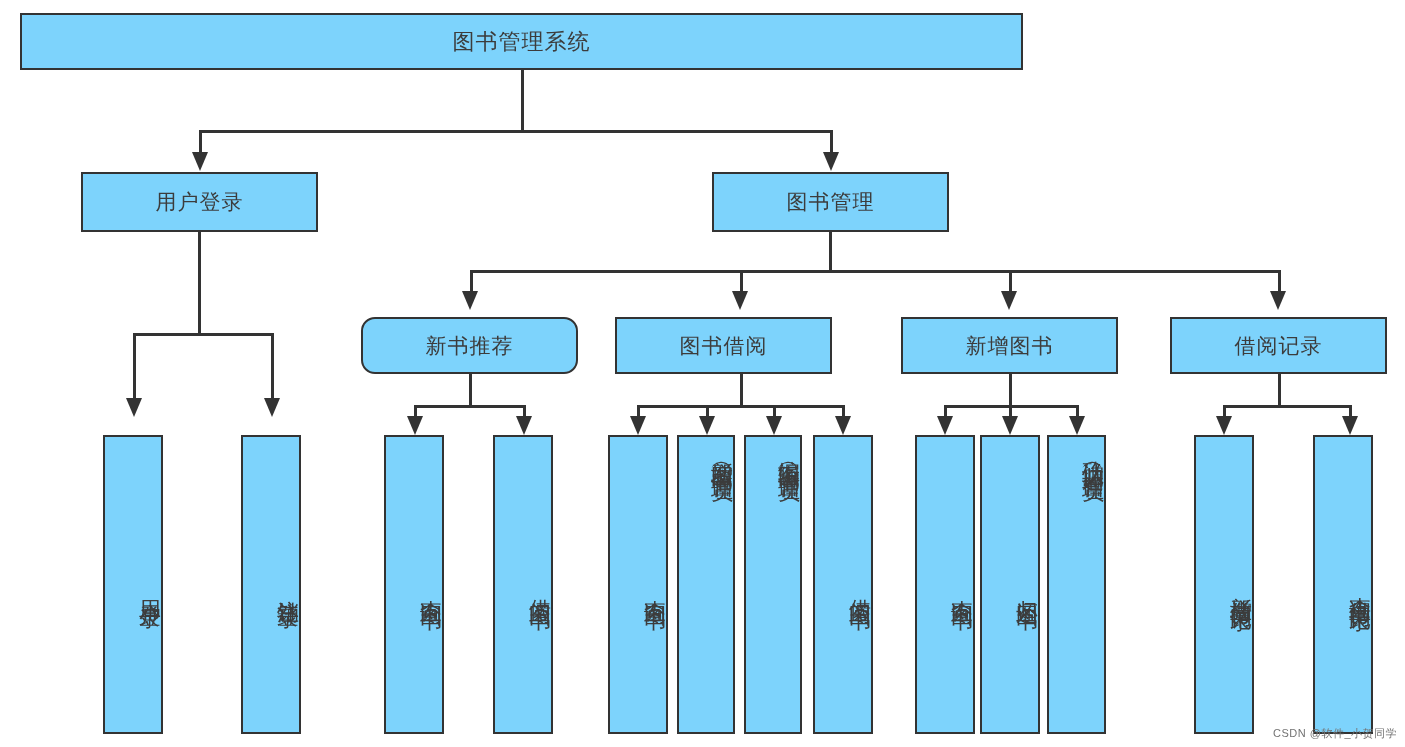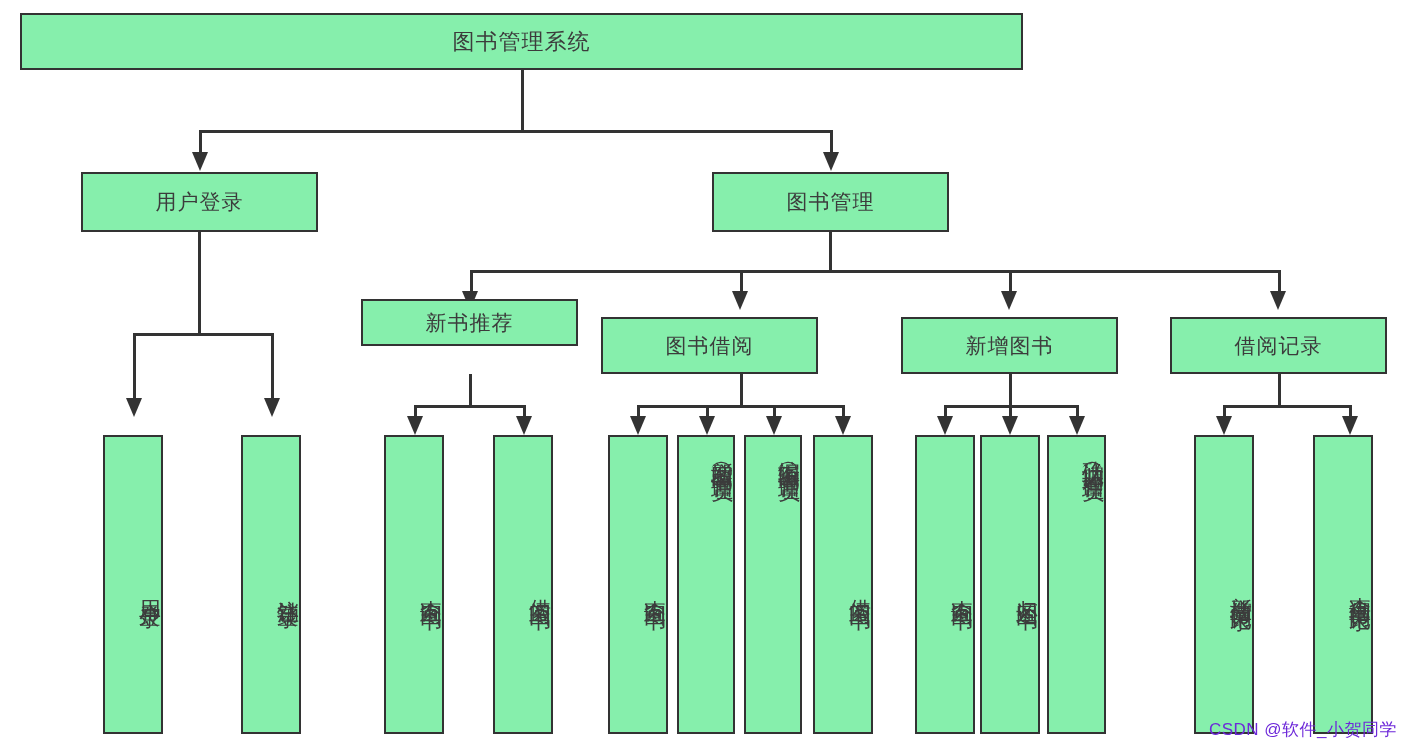--- a/index.html
+++ b/index.html
@@ -9,21 +9,21 @@
     font-family:"Liberation Sans","DejaVu Sans",sans-serif;
     overflow:hidden;
   }
   #diagram{position:relative;width:1405px;height:747px;}
 
   
   .node{
     position:absolute;
     box-sizing:border-box;
     border:2.5px solid #333333;
-    background:#86efac;
+    background:#7dd3fc;
     color:#3c3c3c;
     display:flex;
     align-items:center;
     justify-content:center;
     text-align:center;
     z-index:3;
   }
   .node.h{ font-size:21px; letter-spacing:1px; }
   .node.title{ font-size:22px; letter-spacing:1px; }
 
@@ -51,22 +51,22 @@
     border-left:8px solid transparent;
     border-right:8px solid transparent;
     border-top:19px solid #333333;
     z-index:2;
   }
 
   
   #watermark{
     position:absolute;
     right:8px;bottom:6px;
-    font-size:17px;
-    color:#6d28d9;
+    font-size:11px;
+    color:#737373;
     letter-spacing:0.5px;
     z-index:5;
     white-space:nowrap;
     text-align:center;
   }
 </style>
 </head>
 <body>
 
 <div id="diagram">
@@ -97,22 +97,22 @@
   <div class="ln hln" style="left:470px;top:270px;width:810px;"></div>
   <div class="ln vln" style="left:470px;top:270px;height:24px;"></div>
   <div class="arrow" style="left:462px;top:291px;"></div>
   <div class="ln vln" style="left:740px;top:270px;height:24px;"></div>
   <div class="arrow" style="left:732px;top:291px;"></div>
   <div class="ln vln" style="left:1009px;top:270px;height:24px;"></div>
   <div class="arrow" style="left:1001px;top:291px;"></div>
   <div class="ln vln" style="left:1278px;top:270px;height:24px;"></div>
   <div class="arrow" style="left:1270px;top:291px;"></div>
 
-  <div class="node h" style="left:361px;top:299px;width:217px;height:47px;">新书推荐</div>
-  <div class="node h" style="left:601px;top:317px;width:217px;height:57px;">图书借阅</div>
+  <div class="node h" style="left:361px;top:317px;width:217px;height:57px;border-radius:14px;">新书推荐</div>
+  <div class="node h" style="left:615px;top:317px;width:217px;height:57px;">图书借阅</div>
   <div class="node h" style="left:901px;top:317px;width:217px;height:57px;">新增图书</div>
   <div class="node h" style="left:1170px;top:317px;width:217px;height:57px;text-align:center;">借阅记录</div>
 
   <div class="ln vln" style="left:469px;top:374px;height:33px;"></div>
   <div class="ln hln" style="left:414px;top:405px;width:111px;"></div>
   <div class="ln vln" style="left:414px;top:405px;height:14px;"></div>
   <div class="arrow" style="left:407px;top:416px;"></div>
   <div class="ln vln" style="left:523px;top:405px;height:14px;"></div>
   <div class="arrow" style="left:516px;top:416px;"></div>
 

